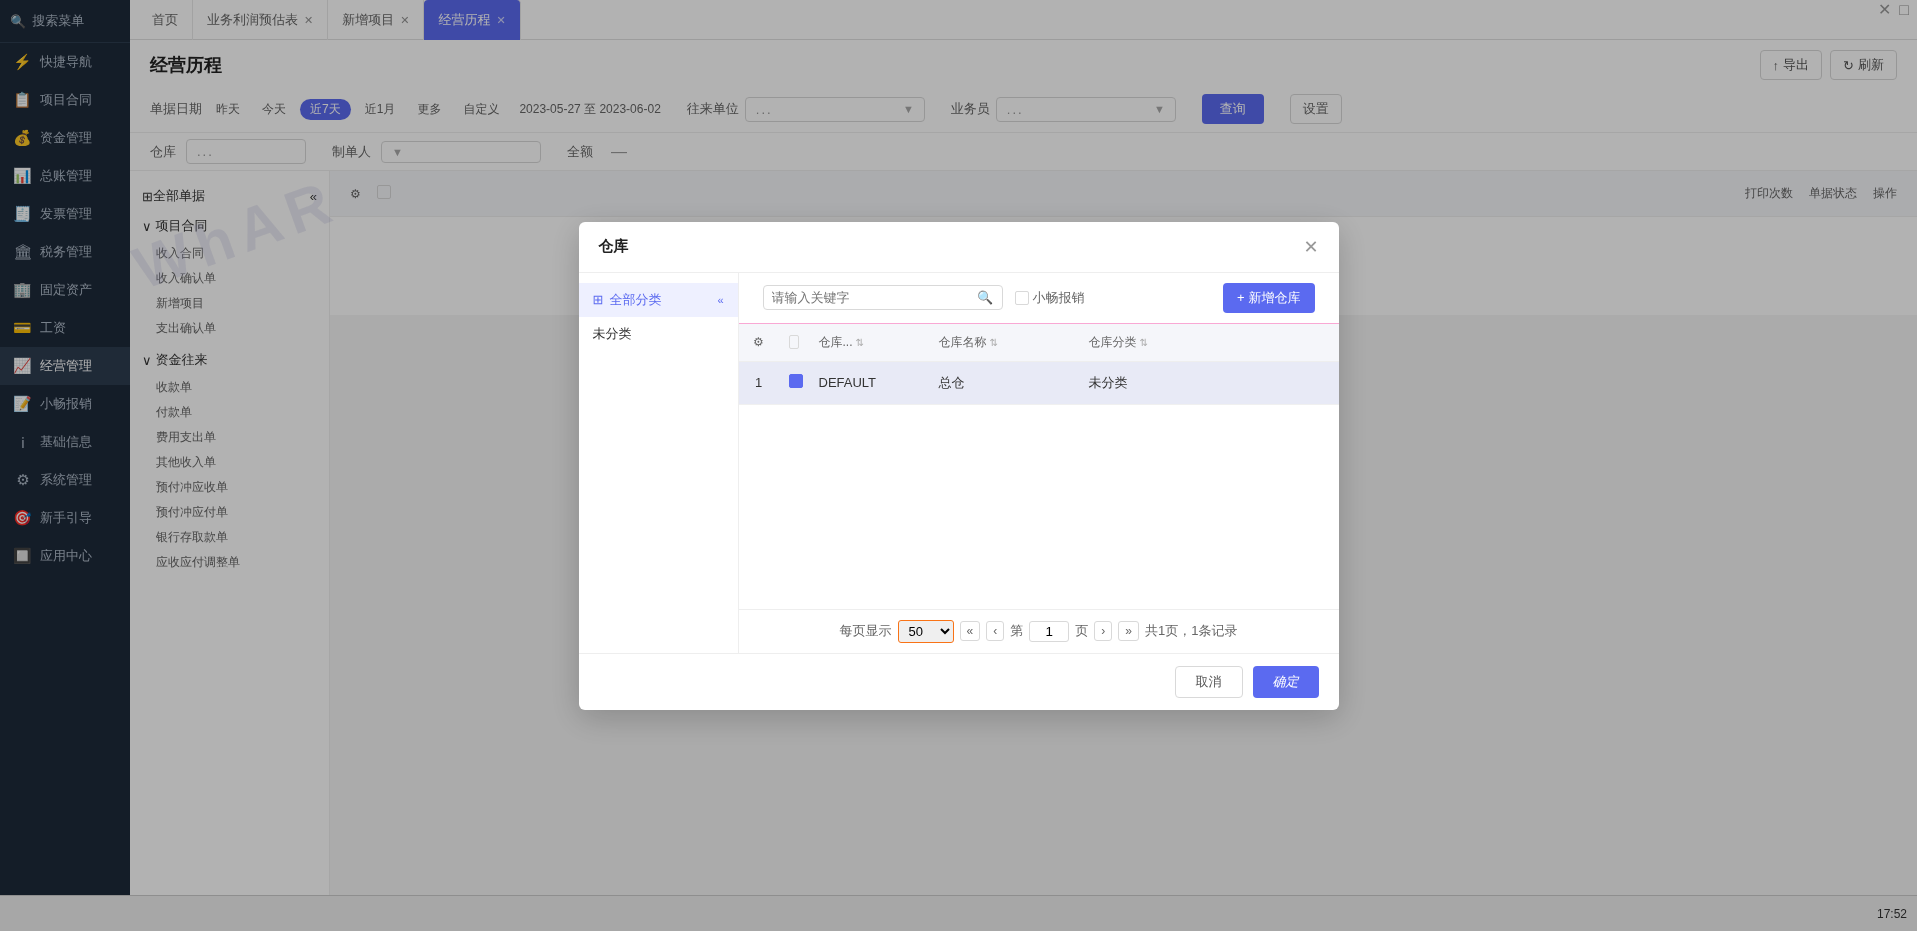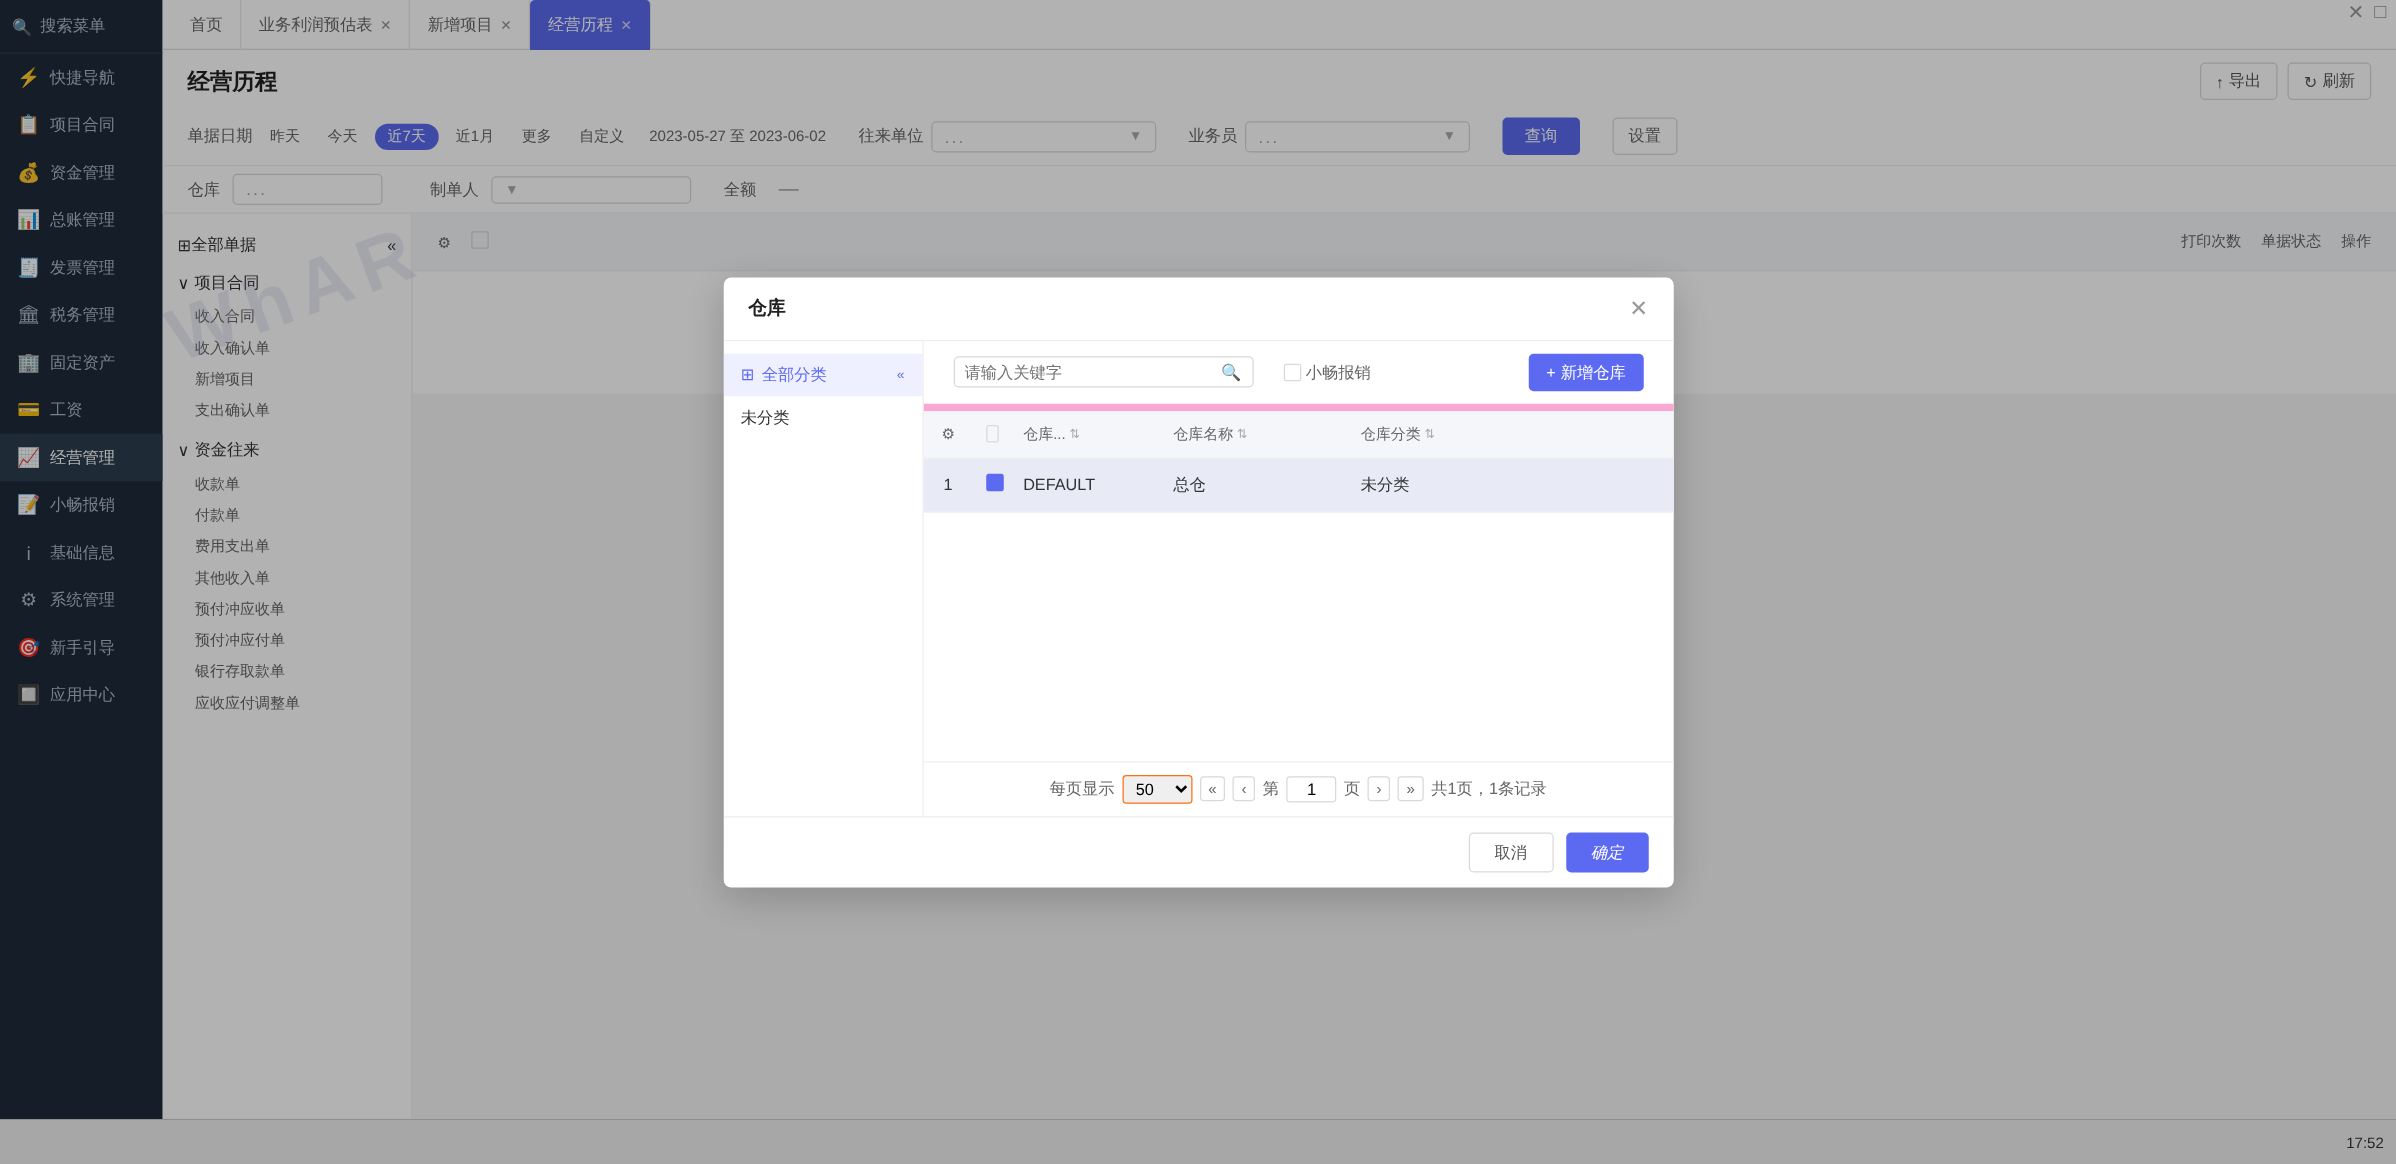--- a/index.html
+++ b/index.html
@@ -78,21 +78,21 @@
     .cancel-btn { border: 1px solid #d9d9d9; background: #fff; color: #555; padding: 6px 20px; border-radius: 4px; cursor: pointer; font-size: 13px; }
     .confirm-btn { background: #5b6af0; color: #fff; border: none; padding: 6px 20px; border-radius: 4px; cursor: pointer; font-size: 13px; font-style: italic; }
 
     
     .dialog-inner { display: flex; height: 380px; }
     .dialog-left { width: 160px; border-right: 1px solid #eee; padding: 10px 0; overflow-y: auto; }
     .dialog-left-item { display: flex; align-items: center; gap: 6px; padding: 8px 14px; cursor: pointer; font-size: 13px; color: #333; }
     .dialog-left-item.active { background: #eef0ff; color: #5b6af0; }
     .dialog-left-item .expand-icon { font-size: 11px; margin-left: auto; }
     .dialog-right { flex: 1; display: flex; flex-direction: column; }
-    .dialog-toolbar { display: flex; align-items: center; gap: 24px; padding: 10px 24px; border-bottom: 6px solid #f9a8d4; }
+    .dialog-toolbar { display: flex; align-items: center; gap: 12px; padding: 10px 24px; border-bottom: 1px solid #f9a8d4; }
     .search-input-wrap { display: flex; align-items: center; border: 1px solid #d9d9d9; border-radius: 4px; padding: 4px 8px; gap: 4px; flex: 1; max-width: 240px; }
     .search-input-wrap input { border: none; outline: none; font-size: 13px; color: #333; width: 100%; }
     .show-disabled { display: flex; align-items: center; gap: 4px; font-size: 13px; color: #666; }
     .add-warehouse-btn { margin-left: auto; background: #5b6af0; color: #fff; border: none; padding: 6px 14px; border-radius: 4px; cursor: pointer; font-size: 13px; display: flex; align-items: center; gap: 4px; }
     .dialog-table { flex: 1; overflow-y: auto; }
     .dialog-table-header { display: flex; align-items: center; background: #f5f6fa; border-bottom: 1px solid #eee; padding: 6px 0; font-size: 12px; color: #666; }
     .dialog-th { padding: 4px 10px; display: flex; align-items: center; gap: 3px; }
     .dialog-th.w40 { width: 40px; justify-content: center; }
     .dialog-th.w30 { width: 30px; justify-content: center; }
     .dialog-th.w120 { width: 120px; }
@@ -355,21 +355,21 @@
       </div>
       <button class="query-btn">查询</button>
       <button class="set-btn">设置</button>
     </div>
 
     <div class="toolbar2">
       <span class="toolbar-label">仓库</span>
       <div class="toolbar-input" style="min-width:120px;">
         <span class="dots">...</span>
       </div>
-      <span class="toolbar-label" style="margin-left:28px;">制单人</span>
+      <span class="toolbar-label" style="margin-left:16px;">制单人</span>
       <div class="toolbar-input" style="min-width:160px;">
         <span style="color:#aaa;font-size:11px;">▼</span>
       </div>
       <span class="toolbar-label" style="margin-left:16px;">全额</span>
       <span style="color:#999;margin-left:8px;font-size:16px;">—</span>
     </div>
 
     <div class="content-area">
 
       <div class="left-panel">

